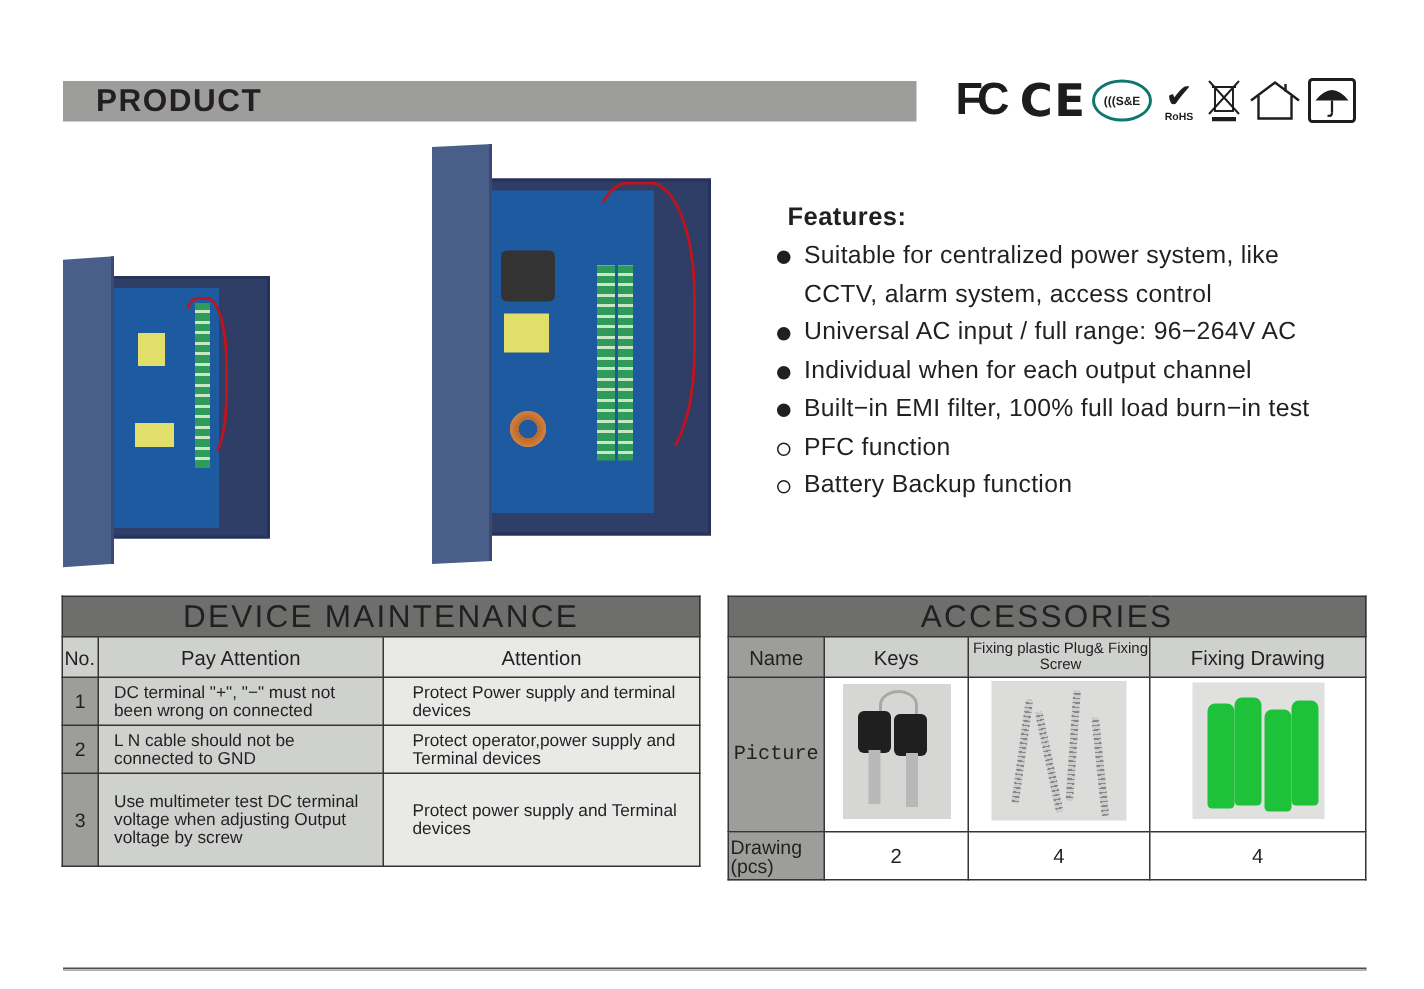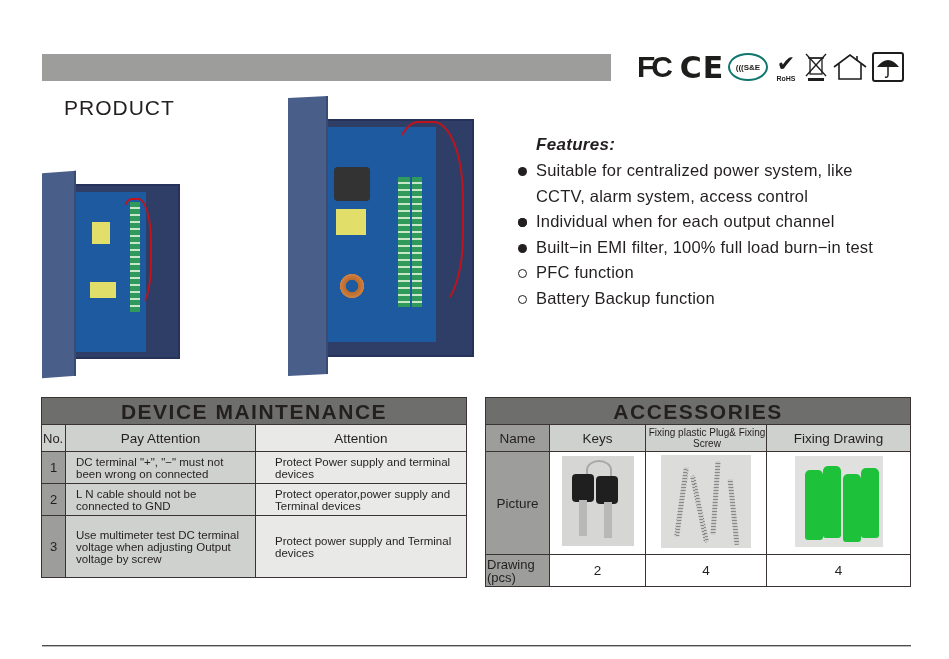--- a/index.html
+++ b/index.html
@@ -6,21 +6,21 @@
   html, body { width: 949px; height: 659px; background: #ffffff; overflow: hidden; }
   body { position: relative; font-family: "Liberation Sans", "DejaVu Sans", sans-serif; color: #231f20; }
 
   
   .product-bar {
     position: absolute; left: 42px; top: 54px; width: 569px; height: 27px;
     background: #9d9e9c;
   }
   .product-bar .title {
     position: absolute; left: 22px; top: 2px;
-    font-size: 21px; font-weight: normal; letter-spacing: 1px; color: #231f20; margin-top: 40px;
+    font-size: 21px; font-weight: bold; letter-spacing: 1px; color: #231f20;
   }
 
   
   .certs { position: absolute; left: 630px; top: 51px; height: 32px; display: flex; align-items: center; gap: 4px; }
   .cert { display: inline-flex; align-items: center; justify-content: center; color: #1d1d1b; }
   .cert-fc { font-size: 30px; font-weight: bold; letter-spacing: -4px; width: 46px; }
   .cert-ce { font-size: 30px; font-weight: bold; letter-spacing: 1px; width: 44px; font-family: "DejaVu Sans", sans-serif; }
   .cert-ccc { width: 40px; height: 28px; border: 2px solid #0f766e; border-radius: 50%; font-size: 8px; font-weight: bold; }
   .cert-rohs { width: 28px; height: 32px; flex-direction: column; font-size: 7px; font-weight: bold; }
   .cert-rohs .check { font-size: 22px; line-height: 22px; }
@@ -36,33 +36,33 @@
   .box-body { position: absolute; background: #2f3e66; border: 2px solid #26325a; }
   .pcb { position: absolute; background: #1e5aa0; }
   .terminal-strip { position: absolute; background: repeating-linear-gradient(#2f9a5a 0 5px, #c8e6c8 5px 7px); }
   .transformer { position: absolute; background: #e2de6a; }
   .wire { position: absolute; border: 2px solid #c0141c; border-radius: 40%; border-left-color: transparent; border-bottom-color: transparent; }
   .fan { position: absolute; background: #333; border-radius: 4px; }
   .coil { position: absolute; border-radius: 50%; background: radial-gradient(circle, #1e5aa0 30%, #b86a2c 32%, #d08040 60%, #1e5aa0 62%); }
 
   
   .features { position: absolute; left: 516px; top: 135px; width: 410px; }
-  .features h3 { font-size: 17px; font-weight: bold; margin-left: 20px; margin-bottom: 3px; letter-spacing: 0.3px; font-style: italic; }
+  .features h3 { font-size: 17px; font-weight: bold; margin-left: 9px; margin-bottom: 3px; letter-spacing: 0.3px; }
   .features ul { list-style: none; }
   .features li { font-size: 16.5px; line-height: 25.5px; position: relative; padding-left: 20px; letter-spacing: 0.2px; color: #231f20; }
   .features li .bullet { position: absolute; left: 2px; top: 9px; width: 9px; height: 9px; border-radius: 50%; }
   .bullet.filled { background: #231f20; }
   .bullet.hollow { border: 1.3px solid #231f20; background: #fff; }
 
   
   table { border-collapse: collapse; position: absolute; font-family: "Liberation Sans", sans-serif; }
   td, th { border: 1.3px solid #3a3333; }
   .maint { left: 41px; top: 397px; width: 426px; }
   .access { left: 485px; top: 397px; width: 426px; }
-  .tbl-title { background: #6e6f6d; font-size: 21px; font-weight: bold; letter-spacing: 1.5px; height: 27px; text-align: center; color: #231f20; padding-top: 1px; }
+  .tbl-title { background: #6e6f6d; font-size: 21px; font-weight: normal; letter-spacing: 1.5px; height: 27px; text-align: center; color: #231f20; padding-top: 1px; }
   .hdr { background: #cfd1cf; font-size: 13.5px; font-weight: normal; text-align: center; height: 27px; color: #231f20; }
   .no-col { background: #9d9e9c; width: 24px; text-align: center; font-size: 13px; }
   .no-hdr { background: #cfd1cf; font-size: 13px; padding: 0 1px; width: 24px; text-align: left; }
   .pay { background: #cfd1cf; font-size: 11.5px; line-height: 12px; padding: 3px 4px 3px 10px; color: #231f20; width: 190px; }
   .prot { background: #e9eae8; font-size: 11.5px; line-height: 12px; padding: 3px 4px 3px 19px; color: #231f20; }
   .row1 td, .row2 td { height: 32px; }
   .row3 td { height: 62px; }
 
   .access .name-col { background: #9d9e9c; width: 64px; text-align: center; font-size: 13.5px; }
   .access .name-col.qty { text-align: left; font-size: 13px; line-height: 13px; padding-left: 1px; }
@@ -146,21 +146,21 @@
   <div class="terminal-strip" style="left:124px; top:80px; width:10px; height:130px;"></div>
   <div class="wire" style="left:100px; top:24px; width:76px; height:190px;"></div>
   <div class="box-door" style="left:0; top:0; width:40px; height:278px; transform: skewY(-3deg); border-right:2px solid #3a4a72;"></div>
 </div>
 
 <div class="features">
   <h3>Features:</h3>
   <ul>
     <li><span class="bullet filled"></span><span>Suitable for centralized power system, like</span></li>
     <li><span>CCTV, alarm system, access control</span></li>
-    <li><span class="bullet filled"></span></li>
+    <li><span class="bullet filled"></span><span>Universal AC input / full range: 96−264V AC</span></li>
     <li><span class="bullet filled"></span><span>Individual when for each output channel</span></li>
     <li><span class="bullet filled"></span><span>Built−in EMI filter, 100% full load burn−in test</span></li>
     <li><span class="bullet hollow"></span><span>PFC function</span></li>
     <li><span class="bullet hollow"></span><span>Battery Backup function</span></li>
   </ul>
 </div>
 
 <table class="maint">
   <tbody>
       <tr>
@@ -194,21 +194,21 @@
       <tr>
     <td colspan="4" class="tbl-title">ACCESSORIES</td>
   </tr>
   <tr>
     <td class="name-col">Name</td>
     <td class="hdr" style="width:96px;">Keys</td>
     <td class="hdr small" style="width:121px;">Fixing plastic Plug&amp; Fixing Screw</td>
     <td class="hdr">Fixing Drawing</td>
   </tr>
   <tr>
-    <td class="name-col" style="height:103px;">Picture</td>
+    <td class="name-col" style="height:103px;font-family:Liberation Mono, monospace;">Picture</td>
     <td class="pic-cell">
       <div class="acc-img">
         <div class="key-ring"></div>
         <div class="key-head" style="left:10px;"></div>
         <div class="key-head" style="left:34px; top:20px;"></div>
         <div class="key-blade" style="left:17px;"></div>
         <div class="key-blade" style="left:42px; top:46px;"></div>
       </div>
     </td>
     <td class="pic-cell">

